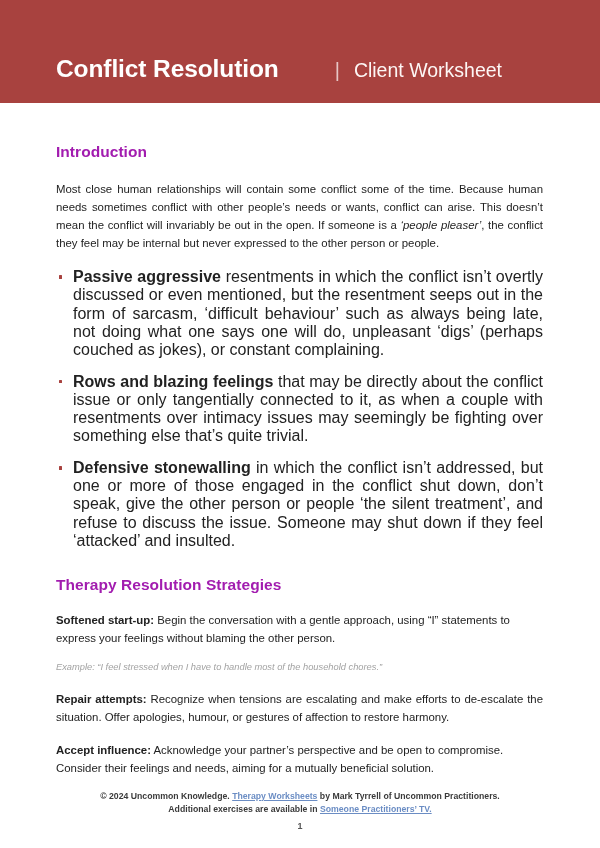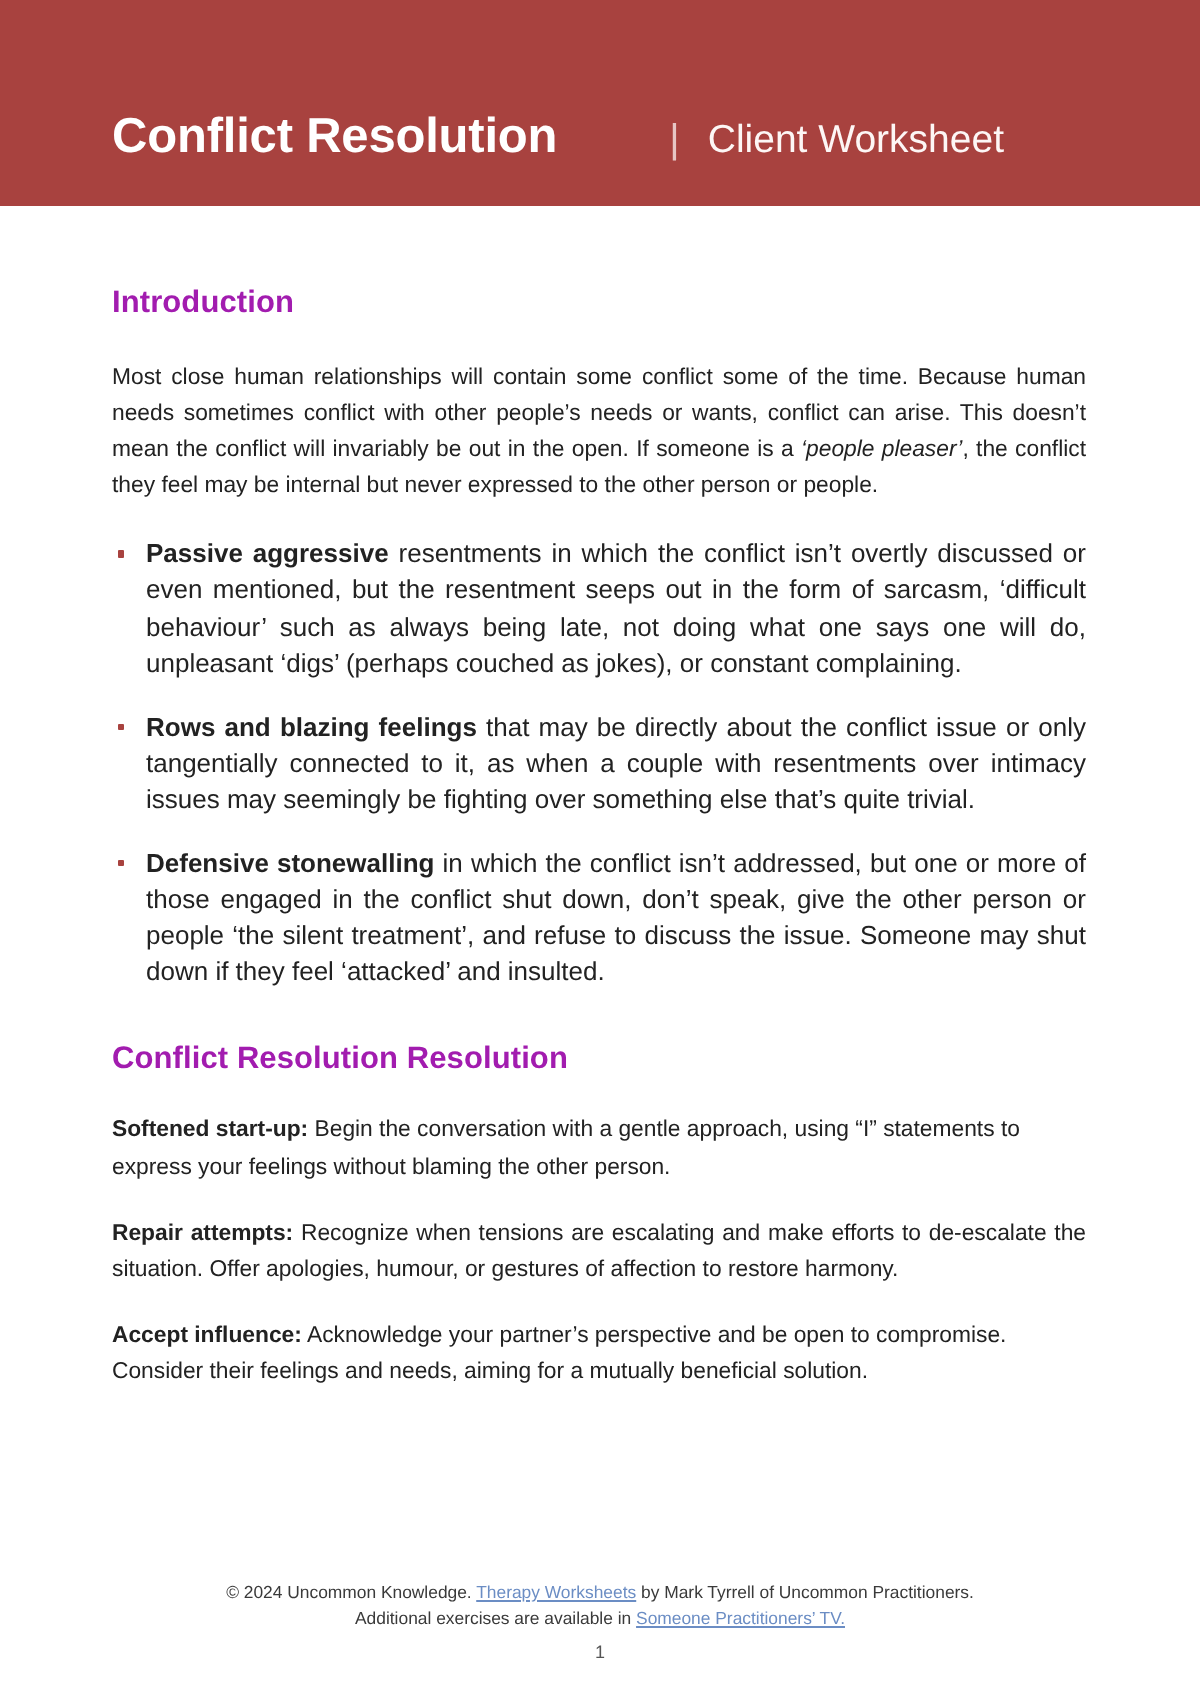--- a/index.html
+++ b/index.html
@@ -90,21 +90,21 @@
 
   
   ul.bullets {
     list-style: none;
     margin: 0;
     padding: 16px 0 0 0;
   }
   ul.bullets li {
     position: relative;
     padding-left: 17px;
-    font-size: 13px;
+    font-size: 16px;
     line-height: 18.1px;
     text-align: justify;
     color: #222222;
     margin-bottom: 14px;
   }
   ul.bullets li:last-child { margin-bottom: 0; }
   ul.bullets li .dot {
     position: absolute;
     left: 3px;
     top: 7px;
@@ -139,20 +139,21 @@
   
   .footer {
     position: absolute;
     left: 0;
     right: 0;
     top: 790px;
     text-align: center;
     font-size: 8.7px;
     line-height: 12.8px;
     color: #3a3a3a;
+    font-weight: bold;
   }
   .footer a {
     color: #6b8dc4;
     text-decoration: underline;
   }
   .page-number {
     text-align: center;
     font-size: 9px;
     color: #555555;
     padding-top: 4px;
@@ -183,24 +184,25 @@
         <span class="dot"></span><span class="lead">Passive aggressive</span><span> resentments in which the conflict isn’t overtly discussed or even mentioned, but the resentment seeps out in the form of sarcasm, ‘difficult behaviour’ such as always being late, not doing what one says one will do, unpleasant ‘digs’ (perhaps couched as jokes), or constant complaining.</span>
       </li>
       <li>
         <span class="dot"></span><span class="lead">Rows and blazing feelings</span><span> that may be directly about the conflict issue or only tangentially connected to it, as when a couple with resentments over intimacy issues may seemingly be fighting over something else that’s quite trivial.</span>
       </li>
       <li>
         <span class="dot"></span><span class="lead">Defensive stonewalling</span><span> in which the conflict isn’t addressed, but one or more of those engaged in the conflict shut down, don’t speak, give the other person or people ‘the silent treatment’, and refuse to discuss the issue. Someone may shut down if they feel ‘attacked’ and insulted.</span>
       </li>
     </ul>
 
-    <h2 class="section-heading h-strategies">Conflict Resolution Resolution</h2>
+    <h2 class="section-heading h-strategies">Therapy Resolution Strategies</h2>
 
     <p class="strategy s1"><span class="lead">Softened start-up:</span><span> Begin the conversation with a gentle approach, using “I” statements to express your feelings without blaming the other person.</span></p>
 
+    <p class="example">Example: “I feel stressed when I have to handle most of the household chores.”</p>
 
     <p class="strategy s3"><span class="lead">Repair attempts:</span><span> Recognize when tensions are escalating and make efforts to de-escalate the situation. Offer apologies, humour, or gestures of affection to restore harmony.</span></p>
 
     <p class="strategy s2"><span class="lead">Accept influence:</span><span> Acknowledge your partner’s perspective and be open to compromise. Consider their feelings and needs, aiming for a mutually beneficial solution.</span></p>
 
   </div>
 
   <div class="footer">
     <div><span>© 2024 Uncommon Knowledge. </span><a href="#">Therapy Worksheets</a><span> by Mark Tyrrell of Uncommon Practitioners.</span></div>
     <div><span>Additional exercises are available in </span><a href="#">Someone Practitioners’ TV.</a></div>

